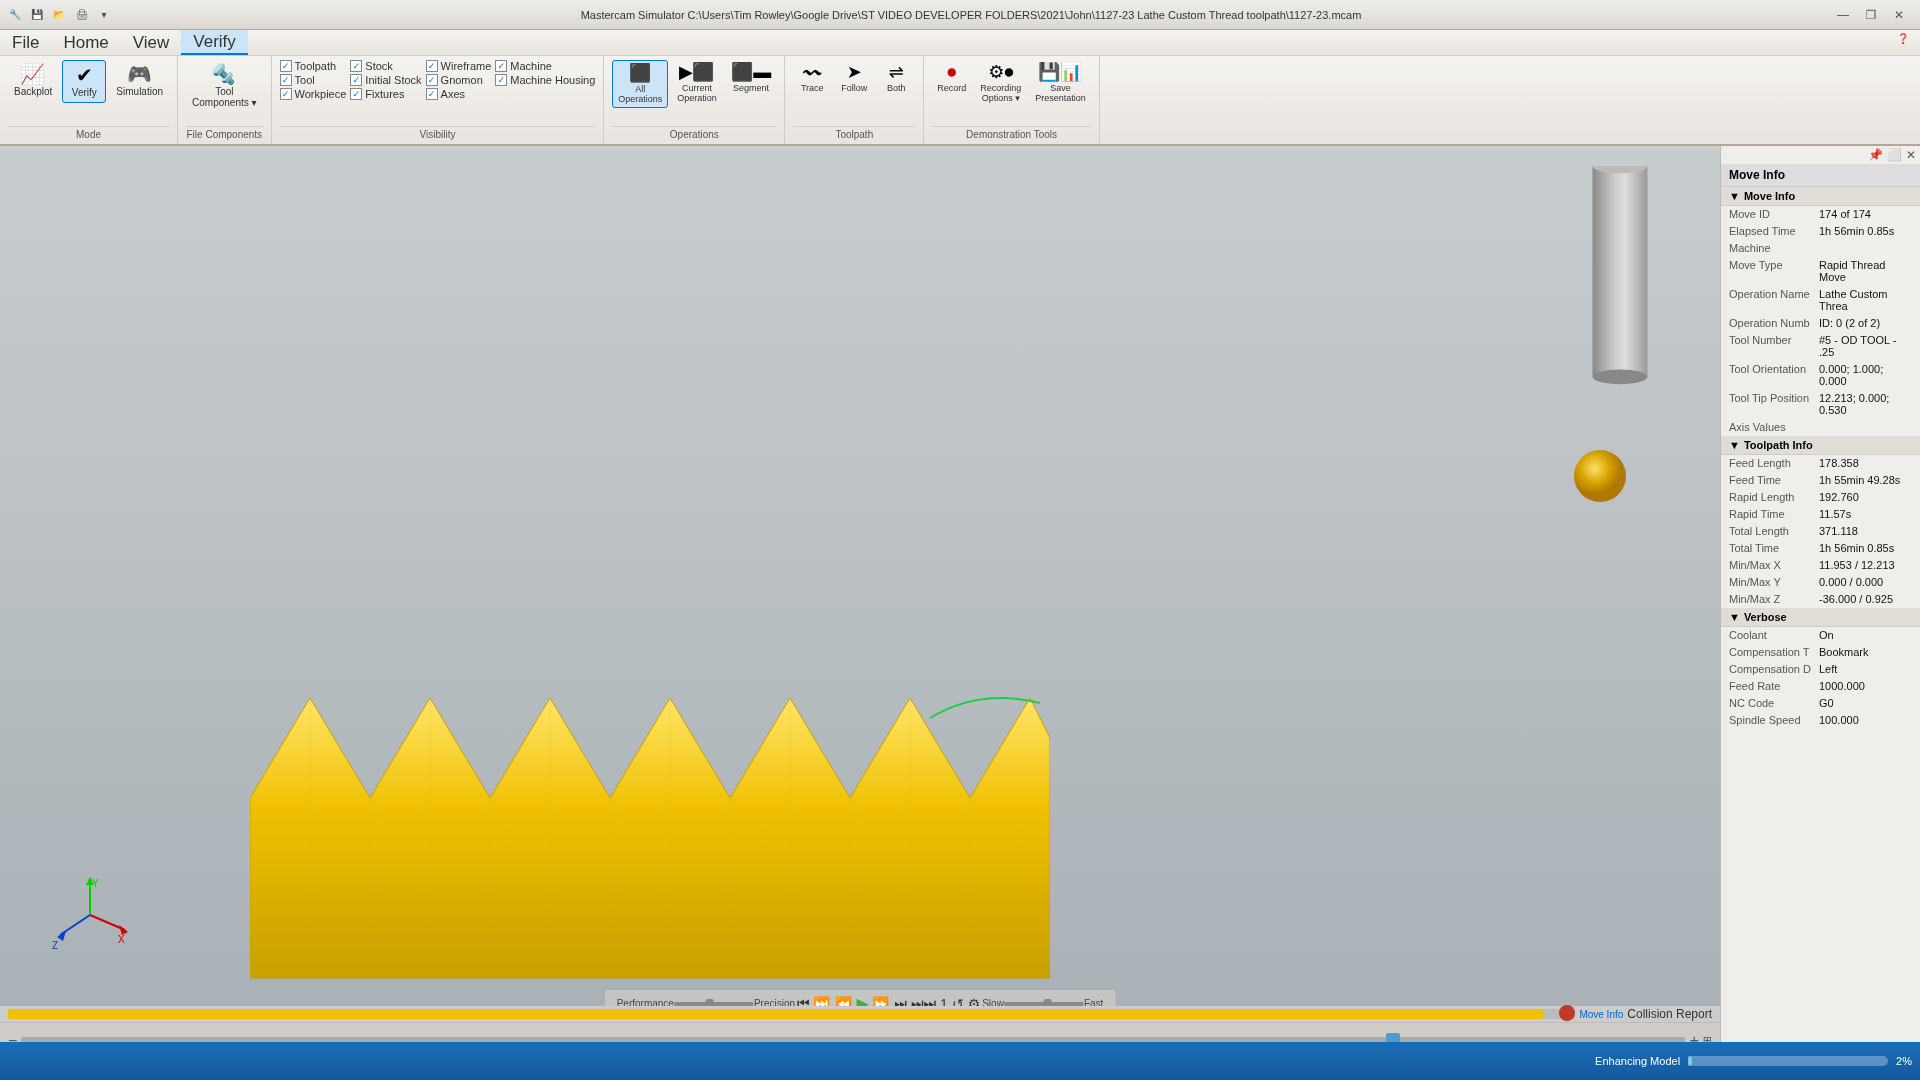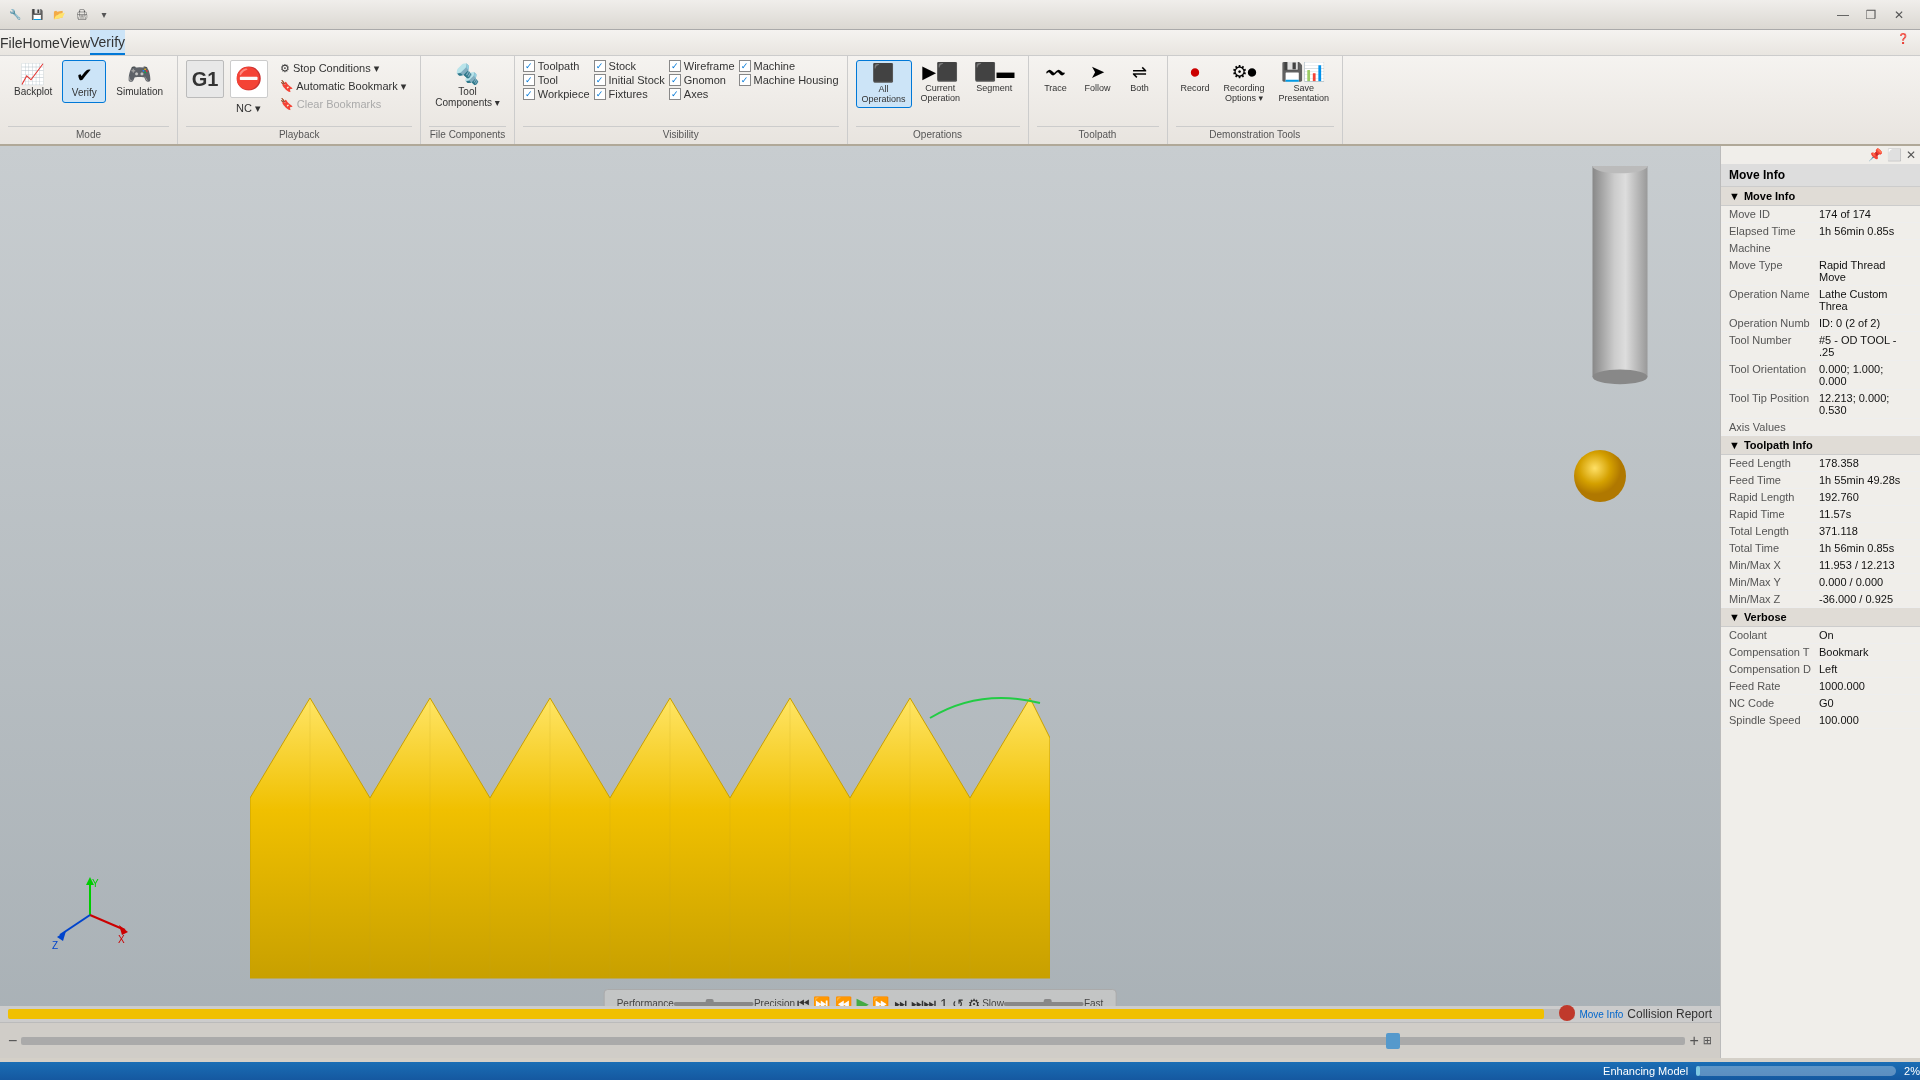--- a/index.html
+++ b/index.html
@@ -23,22 +23,22 @@
 
     
     #menubar {
       height: 26px;
       background: linear-gradient(to bottom, #f5f3f0, #e8e5e0);
       display: flex;
       align-items: stretch;
       border-bottom: 1px solid #ccc;
     }
     .menu-item {
-      padding: 4px 0;
-      font-size: 14px;
+      padding: 4px 12px;
+      font-size: 17px;
       color: #333;
       cursor: pointer;
       display: flex;
       align-items: center;
     }
     .menu-item.active { background: #cce4f7; border-bottom: 2px solid #0078d7; }
 
     
     #ribbon {
       height: 90px;
@@ -209,25 +209,25 @@
     .panel-top-controls {
       display: flex;
       justify-content: flex-end;
       gap: 4px;
       padding: 2px 4px;
     }
     .panel-top-btn { font-size: 12px; cursor: pointer; color: #555; }
 
     
     #statusbar {
-      height: 18px;
+      height: 38px;
       background: linear-gradient(to bottom, #1a6eb5, #1558a0);
       display: flex;
       align-items: center;
-      padding: 0 0;
+      padding: 0 8px;
       justify-content: space-between;
       position: absolute;
       bottom: 0; left: 0; right: 0;
     }
     #statusbar-text { color: white; font-size: 11px; }
     #statusbar-progress {
       display: flex;
       align-items: center;
       gap: 8px;
       color: white;
@@ -264,20 +264,21 @@
 <body>
 
 <div id="titlebar">
   <div id="titlebar-left">
     <div class="titlebar-icon">🔧</div>
     <div class="titlebar-icon">💾</div>
     <div class="titlebar-icon">📂</div>
     <div class="titlebar-icon">🖨</div>
     <div class="titlebar-icon">▾</div>
   </div>
+  <div id="titlebar-title">Mastercam Simulator  C:\Users\Tim Rowley\Google Drive\ST VIDEO DEVELOPER FOLDERS\2021\John\1127-23 Lathe Custom Thread toolpath\1127-23.mcam</div>
   <div id="titlebar-controls">
     <div class="win-btn">—</div>
     <div class="win-btn">❐</div>
     <div class="win-btn">✕</div>
   </div>
 </div>
 
 <div id="menubar">
   <div class="menu-item">File</div>
   <div class="menu-item">Home</div>
@@ -300,37 +301,20 @@
         <div class="ribbon-btn-label">Verify</div>
       </div>
       <div class="ribbon-btn">
         <div class="ribbon-btn-icon">🎮</div>
         <div class="ribbon-btn-label">Simulation</div>
       </div>
     </div>
     <div class="ribbon-group-label">Mode</div>
   </div>
 
-  <div class="ribbon-group" style="min-width:120px;">
-    <div class="ribbon-group-content" style="align-items:flex-start; gap:6px;">
-      <div class="g1-box">G1</div>
-      <div class="ribbon-col">
-        <div class="stop-btn">
-          <span class="stop-icon">⛔</span>
-        </div>
-        <div class="ribbon-btn-small">NC ▾</div>
-      </div>
-      <div class="ribbon-col" style="gap:1px;">
-        <div class="ribbon-btn-small">⚙ Stop Conditions ▾</div>
-        <div class="ribbon-btn-small">🔖 Automatic Bookmark ▾</div>
-        <div class="ribbon-btn-small" style="color:#aaa;">🔖 Clear Bookmarks</div>
-      </div>
-    </div>
-    <div class="ribbon-group-label">Playback</div>
-  </div>
 
   <div class="ribbon-group">
     <div class="ribbon-group-content">
       <div class="ribbon-btn">
         <div class="ribbon-btn-icon">🔩</div>
         <div class="ribbon-btn-label">Tool<br>Components ▾</div>
       </div>
     </div>
     <div class="ribbon-group-label">File Components</div>
   </div>

